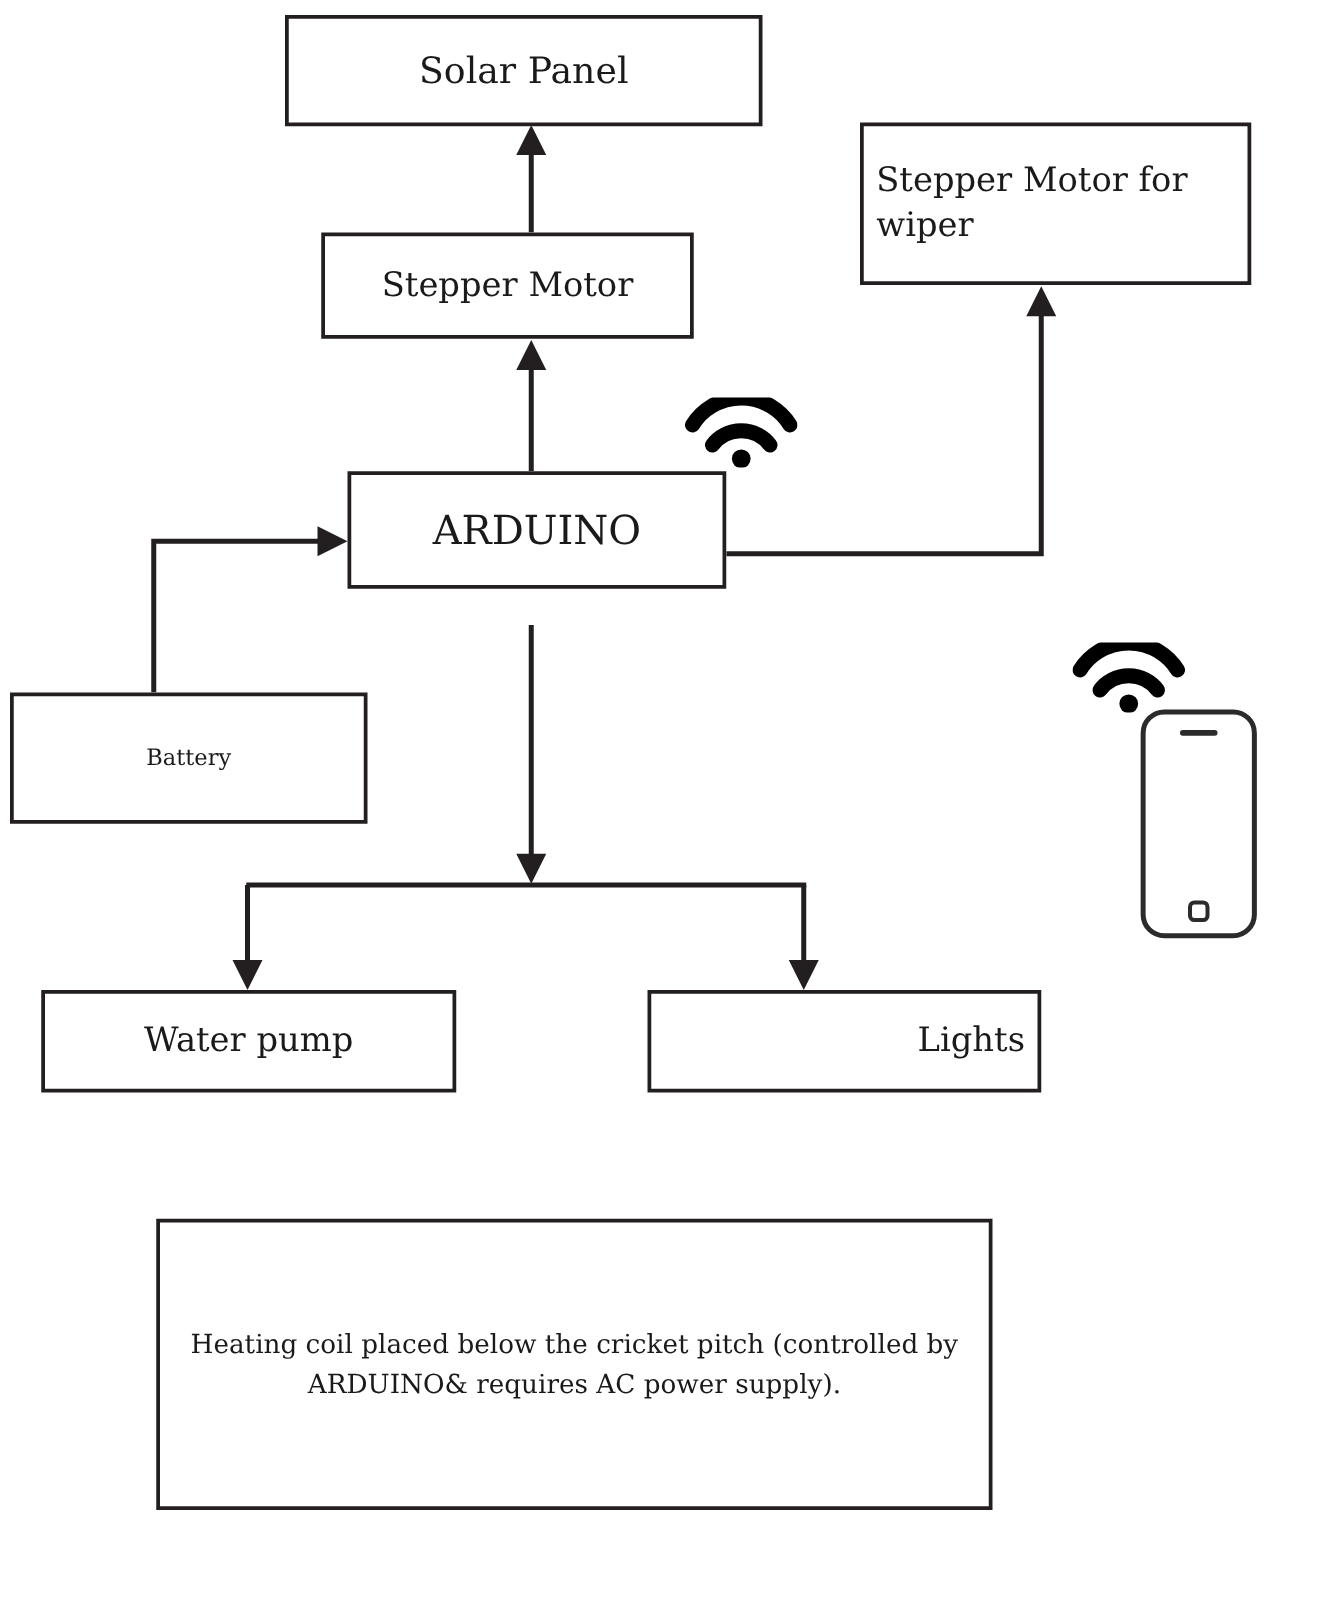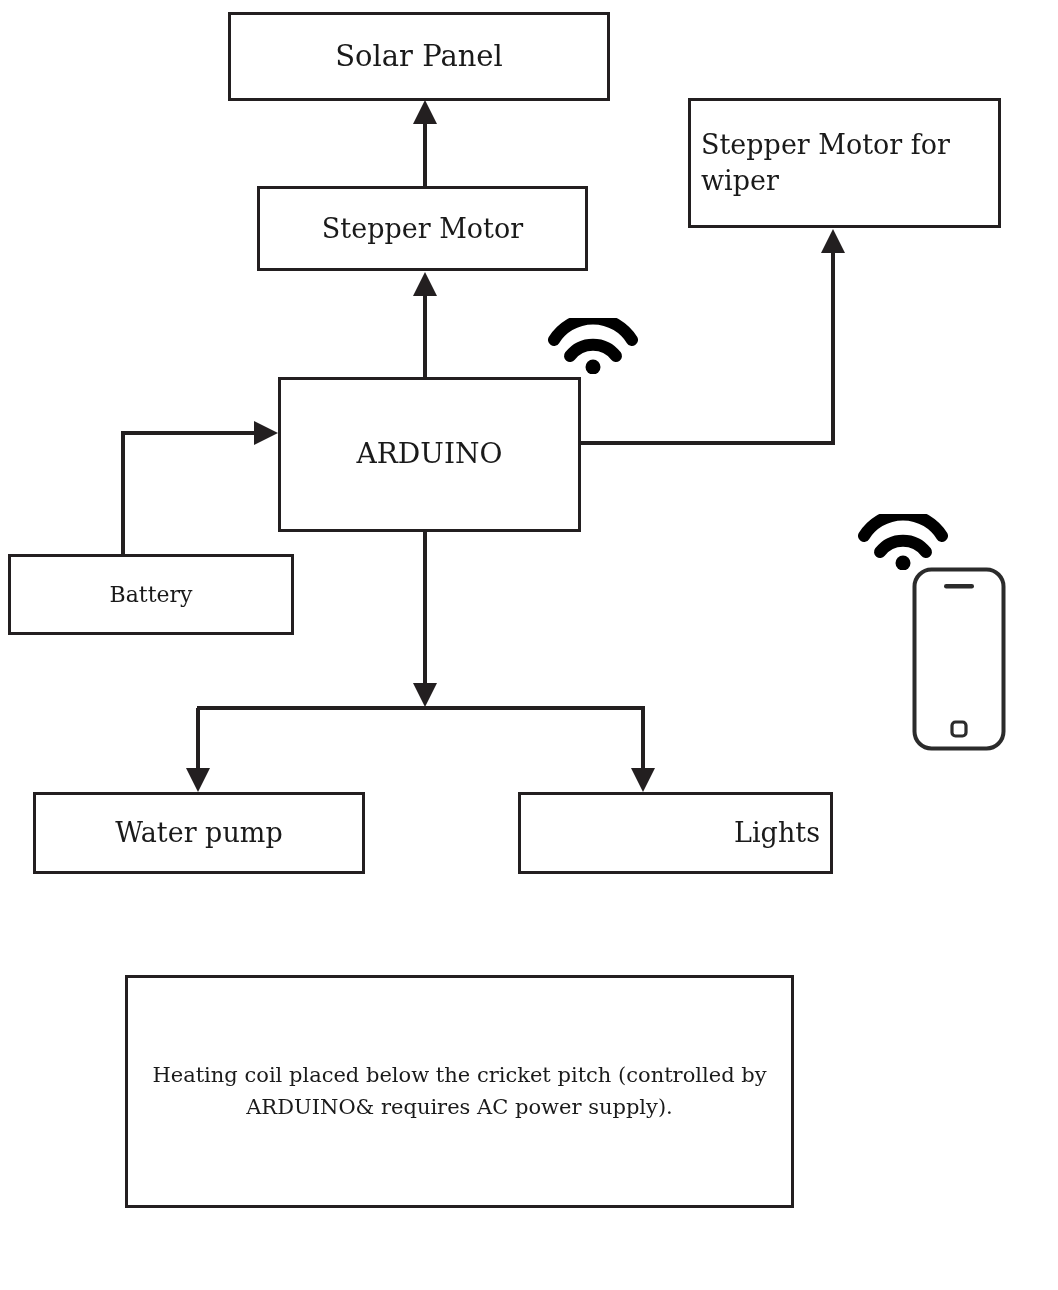--- a/index.html
+++ b/index.html
@@ -33,26 +33,26 @@
   }
   .node .lbl {
     display: block;
     width: 100%;
     padding: 0 10px;
     box-sizing: border-box;
   }
 
   
   #n-solar        { left:228px; top:12px;   width:382px; height:89px;  font-size:29px; }
-  #n-stepper      { left:257px; top:186px;  width:331px; height:85px;  font-size:27px; }
+  #n-stepper      { left:257px; top:186px;  width:298px; height:85px;  font-size:27px; }
   #n-wiper        { left:688px; top:98px;   width:313px; height:130px;
                     justify-content:flex-start; text-align:left; font-size:27px; }
   #n-wiper .lbl   { padding-right:10px; }
-  #n-arduino      { left:278px; top:377px;  width:303px; height:155px; font-size:28px; }
-  #n-battery      { left:8px;   top:554px;  width:286px; height:81px;  font-size:22px; }
+  #n-arduino      { left:278px; top:377px;  width:303px; height:94px; font-size:32px; }
+  #n-battery      { left:8px;   top:554px;  width:286px; height:105px;  font-size:18px; }
   #n-pump         { left:33px;  top:792px;  width:332px; height:82px;  font-size:27px; }
   #n-lights       { left:518px; top:792px;  width:315px; height:82px;  font-size:27px;text-align:right; }
   #n-heating      { left:125px; top:975px;  width:669px; height:233px; font-size:21px; }
   #n-heating .lbl { line-height:1.48; }
 
   .svg-layer {
     position: absolute;
     left: 0;
     top: 0;
     width: 1058px;

